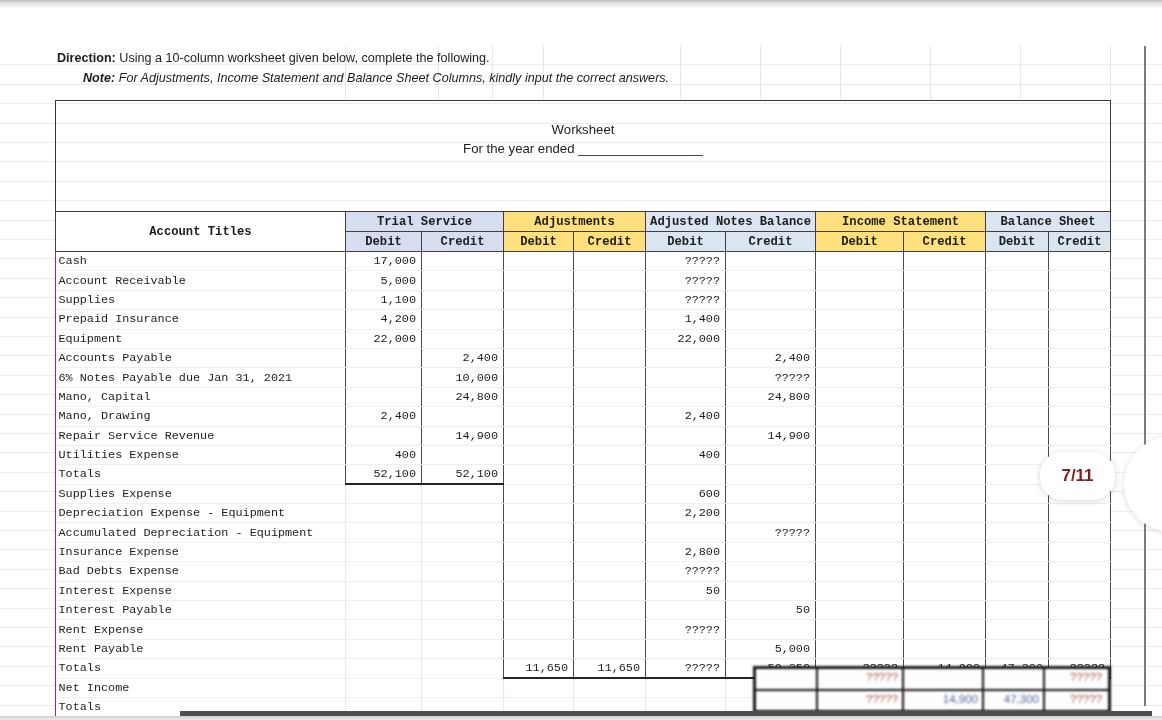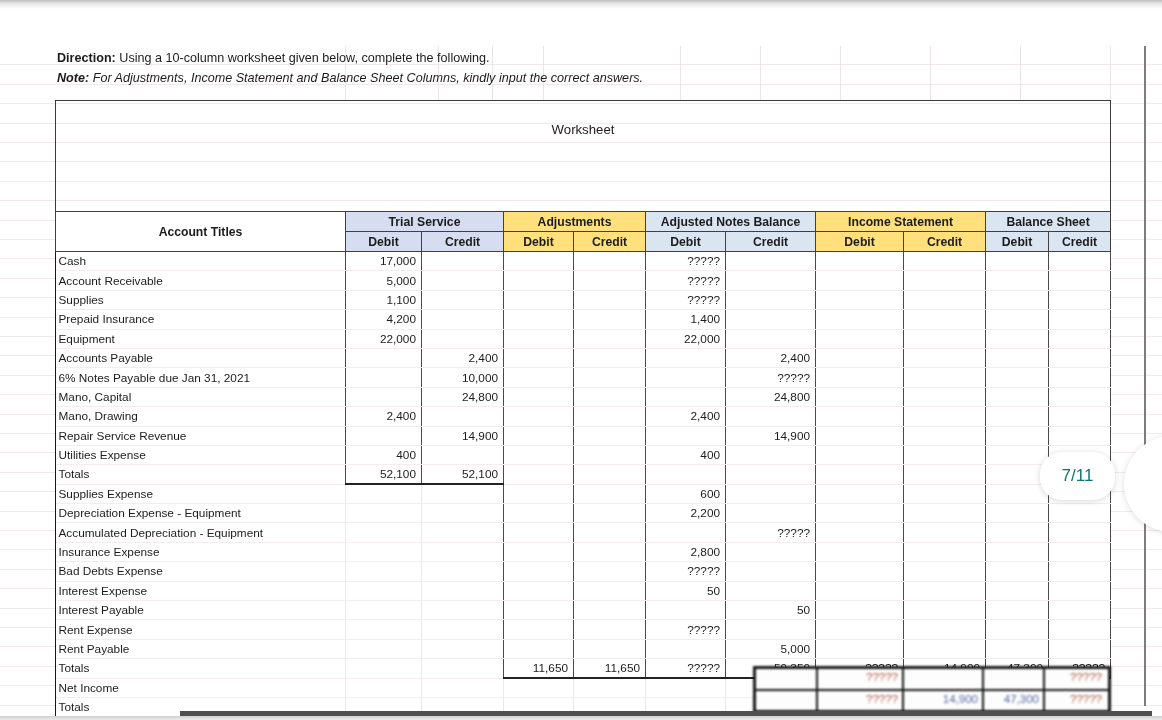--- a/index.html
+++ b/index.html
@@ -13,30 +13,30 @@
   .bottom-strip { position:absolute; left:0; top:716px; width:1162px; height:4px;
     background:linear-gradient(to bottom,#cfcfcf,#ececec); }
   .bottom-bar { position:absolute; left:180px; top:711px; width:972px; height:6px; background:#4f4f4f; }
   .gridlines { position:absolute; left:0; top:46px; width:1162px; height:664px;
     background:repeating-linear-gradient(to bottom, transparent 0px, transparent 18.4px, #f2eaea 18.4px, #f2eaea 19.4px); }
   .vline { position:absolute; top:46px; height:54px; width:1px; background:#ebe5e9; }
   .right-edge-line { position:absolute; left:1144px; top:46px; width:2px; height:660px; background:#7d7d7d; }
 
   .instructions { position:absolute; left:57px; top:48px; width:760px; font-size:12.6px; line-height:20px; background:transparent; }
   .instr-label { font-weight:bold; }
-  .instr-note-label { font-weight:bold; font-style:italic; }
+  .instr-note-label { font-weight:bold; font-style:italic;margin-left:26px; }
   .instr-note-text { font-style:italic;text-align:center; }
 
   .sheet-box { position:absolute; left:55px; top:100px; width:1056px; height:620px;
     border-top:1.6px solid #3a3a3a; border-left:1.6px solid #3a3a3a; border-right:1.6px solid #3a3a3a; }
 
   .title-block { position:absolute; left:55px; top:120px; width:1056px; text-align:center; font-size:13.2px; line-height:19.4px; }
 
   table.worksheet { position:absolute; left:55px; top:211px; width:1055px;
-    border-collapse:collapse; table-layout:fixed; background:#0f172a; }
+    border-collapse:collapse; table-layout:fixed; background:#a21caf;font-family:Liberation Mono, monospace; }
   table.worksheet th {
     font-weight:600; font-size:12.2px; height:20px; border:1.2px solid #3f3f3f; text-align:center; overflow:hidden; white-space:nowrap;
   }
   th.acct { background:#ffffff; border-top:none; border-left:none; }
   .h-blue  { background:#d7ddf0; }
   .h-lblue { background:#dbe5f2; }
   .h-gold  { background:#ffe07d; }
   table.worksheet td {
     height:19.4px; font-size:11.8px; padding:0 5px 0 3px;
     border-right:1px solid #f0e6e6; border-bottom:1px solid #f5eded;
@@ -53,21 +53,21 @@
     border:3px solid #161616; background:#fdfdfd; filter:blur(1.3px); display:flex; flex-direction:column; }
   .ov-row { display:flex; flex:1; border-bottom:2.5px solid #161616; }
   .ov-row:last-child { border-bottom:none; }
   .ov-cell { border-left:2px solid #161616; font-size:11.5px; text-align:right; padding:2px 4px 0 0; overflow:hidden; white-space:nowrap; }
   .ov-cell:first-child { border-left:none; }
   .ov-q { color:#a84e3c; }
   .ov-n { color:#53689e; }
 
   .page-pill { position:absolute; left:1040px; top:452px; width:75px; height:48px;
     background:#ffffff; border-radius:22px; box-shadow:0 1px 6px rgba(0,0,0,0.16);
-    display:flex; align-items:center; justify-content:center; font-size:17px; color:#0f766e; }
+    display:flex; align-items:center; justify-content:center; font-size:17px; color:#7f1d1d;font-weight:bold; }
   .partial-circle { position:absolute; left:1124px; top:436px; width:96px; height:96px;
     background:#ffffff; border-radius:50%; box-shadow:0 1px 6px rgba(0,0,0,0.14); }
 </style>
 </head>
 <body>
 
 <div class="page">
 
   <div class="gridlines"></div>
   <div class="vline" style="left:345px"></div>
@@ -86,20 +86,21 @@
 
   <div class="instructions">
     <div><span class="instr-label">Direction:</span><span> Using a 10-column worksheet given below, complete the following.</span></div>
     <div><span class="instr-note-label">Note:</span><span class="instr-note-text"> For Adjustments, Income Statement and Balance Sheet Columns, kindly input the correct answers.</span></div>
   </div>
 
   <div class="sheet-box"></div>
 
   <div class="title-block">
     <div>Worksheet</div>
+    <div>For the year ended _________________</div>
   </div>
 
   <table class="worksheet">
     <colgroup>
       <col style="width:290px">
         <col style="width:76px">
         <col style="width:82px">
       <col style="width:70px">
         <col style="width:72px">
         <col style="width:80px">

